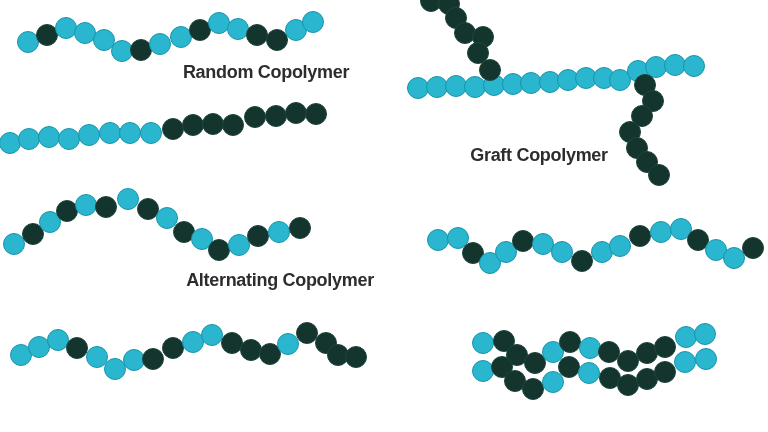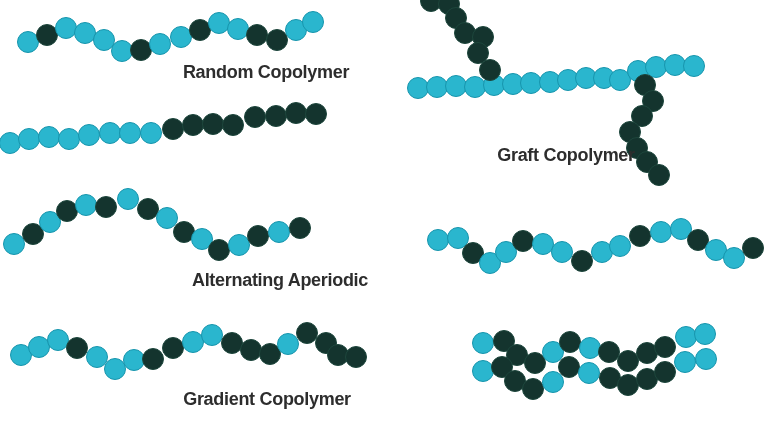--- a/index.html
+++ b/index.html
@@ -194,20 +194,19 @@
         <circle cx="647" cy="379" r="10.5" fill="#14342e" stroke="#1d463c" stroke-width="1"></circle>
         <circle cx="665" cy="372" r="10.5" fill="#14342e" stroke="#1d463c" stroke-width="1"></circle>
         <circle cx="685" cy="362" r="10.5" fill="#2ab6ce" stroke="#1795ad" stroke-width="1"></circle>
         <circle cx="706" cy="359" r="10.5" fill="#2ab6ce" stroke="#1795ad" stroke-width="1"></circle>
       </g>
     </svg>
 
   <div class="chain-label" style="left:266px; top:62px;">Random Copolymer</div>
 
 
-  <div class="chain-label" style="left:566px; top:145px;">Graft Copolymer</div>
-
-  <div class="chain-label" style="left:280px; top:270px;">Alternating Aperiodic</div>
-
-
-  <div class="chain-label" style="left:267px; top:389px;">Gradient Copolymer</div>
+  <div class="chain-label" style="left:539px; top:145px;">Graft Copolymer</div>
+
+  <div class="chain-label" style="left:280px; top:270px;">Alternating Copolymer</div>
+
+
 
 </div>
 
 </body></html>

